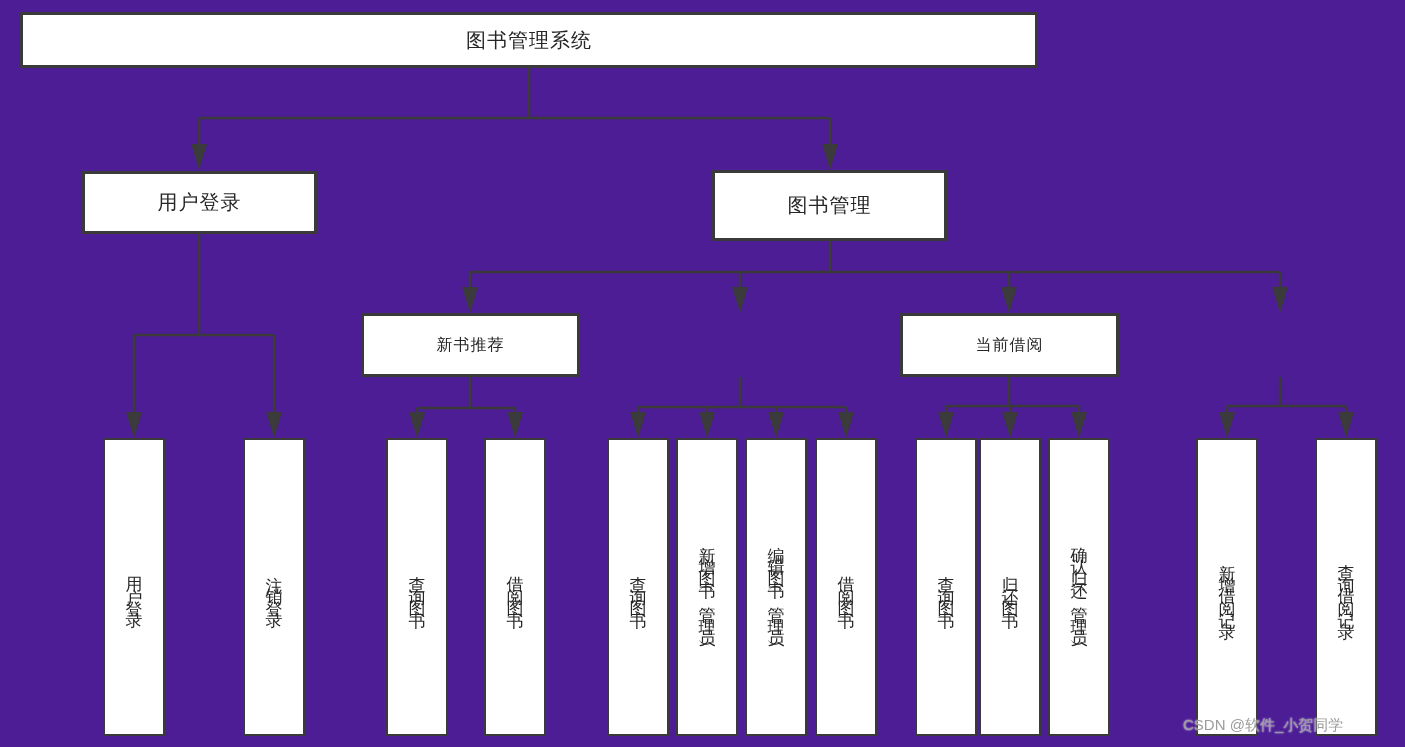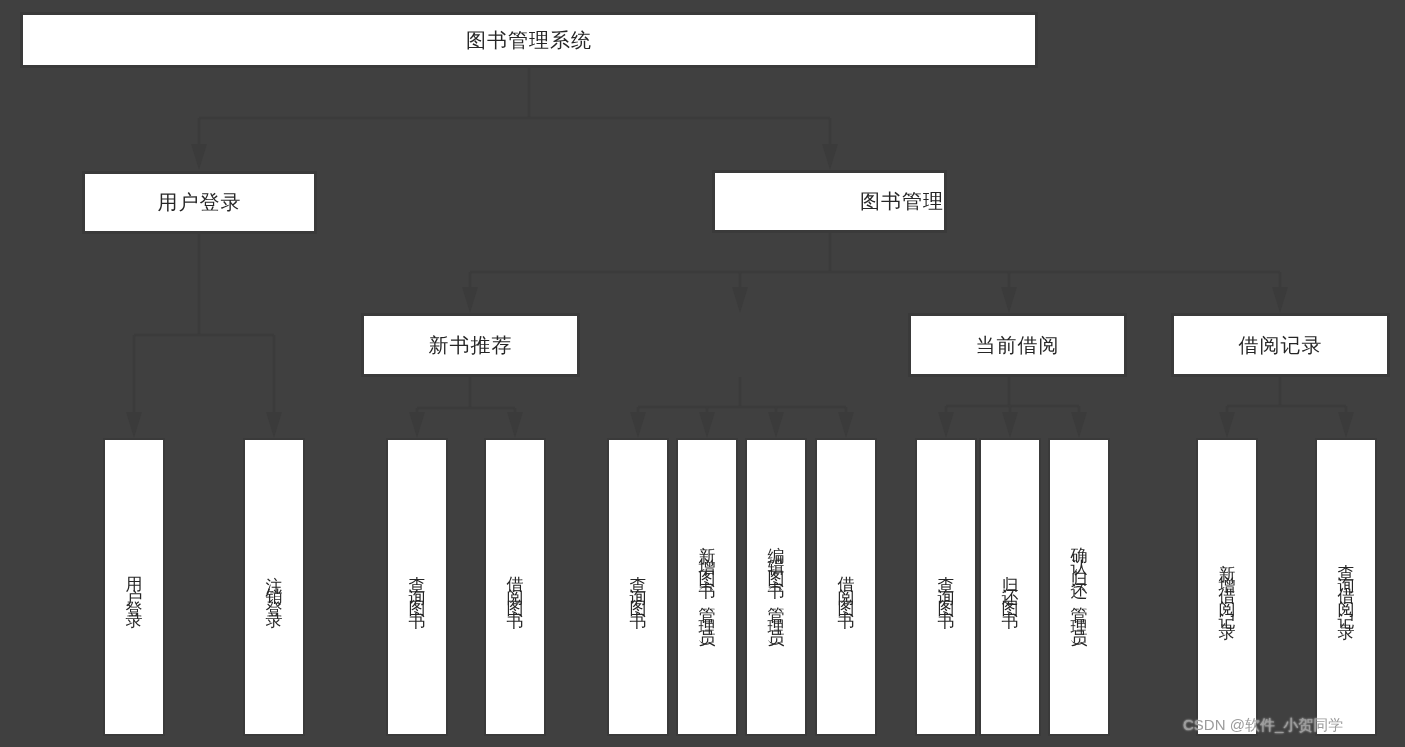--- a/index.html
+++ b/index.html
@@ -5,21 +5,21 @@
   html, body {
     margin: 0;
     padding: 0;
     background: #ffffff;
     font-family: "Liberation Sans", "DejaVu Sans", sans-serif;
   }
   #stage {
     position: relative;
     width: 1405px;
     height: 747px;
-    background: #404040;
+    background: #4c1d95;
     overflow: hidden;
   }
   #wires {
     position: absolute;
     left: 0; top: 0;
     width: 1405px; height: 747px;
     z-index: 1;
   }
   .node {
     position: absolute;
@@ -31,25 +31,25 @@
     justify-content: center;
     z-index: 2;
     color: #262626;
   }
   .node-h {
     font-size: 20px;
     letter-spacing: 1px;
   }
   .node-root   { left: 20px;  top: 12px;  width: 1018px; height: 56px; }
   .node-l2a    { left: 82px;  top: 171px; width: 235px;  height: 63px; }
-  .node-l2b    { left: 712px; top: 170px; width: 235px;  height: 63px; justify-content: flex-end; }
-  .node-l3     { top: 313px;  width: 219px; height: 64px; font-size: 20px; }
+  .node-l2b    { left: 712px; top: 170px; width: 235px;  height: 71px; }
+  .node-l3     { top: 313px;  width: 219px; height: 64px; font-size: 16px; }
   .node-l3-1   { left: 361px; }
   .node-l3-2   { left: 631px; }
-  .node-l3-3   { left: 900px; margin-left: 8px; }
+  .node-l3-3   { left: 900px; }
   .node-l3-4   { left: 1171px; }
   .leaf {
     position: absolute;
     top: 438px;
     width: 62px;
     height: 298px;
     background: #ffffff;
     border: 2px solid #3a3a3a;
     box-sizing: border-box;
     display: flex;
@@ -183,23 +183,20 @@
   <div class="node node-h node-l2b">
     <span>图书管理</span>
   </div>
 
   <div class="node node-h node-l3 node-l3-1">
     <span>新书推荐</span>
   </div>
   <div class="node node-h node-l3 node-l3-3">
     <span>当前借阅</span>
   </div>
-  <div class="node node-h node-l3 node-l3-4">
-    <span>借阅记录</span>
-  </div>
 
   <div class="leaf lf-1">
     <span>用户登录</span>
   </div>
   <div class="leaf lf-2">
     <span>注销登录</span>
   </div>
   <div class="leaf lf-3">
     <span>查询图书</span>
   </div>

